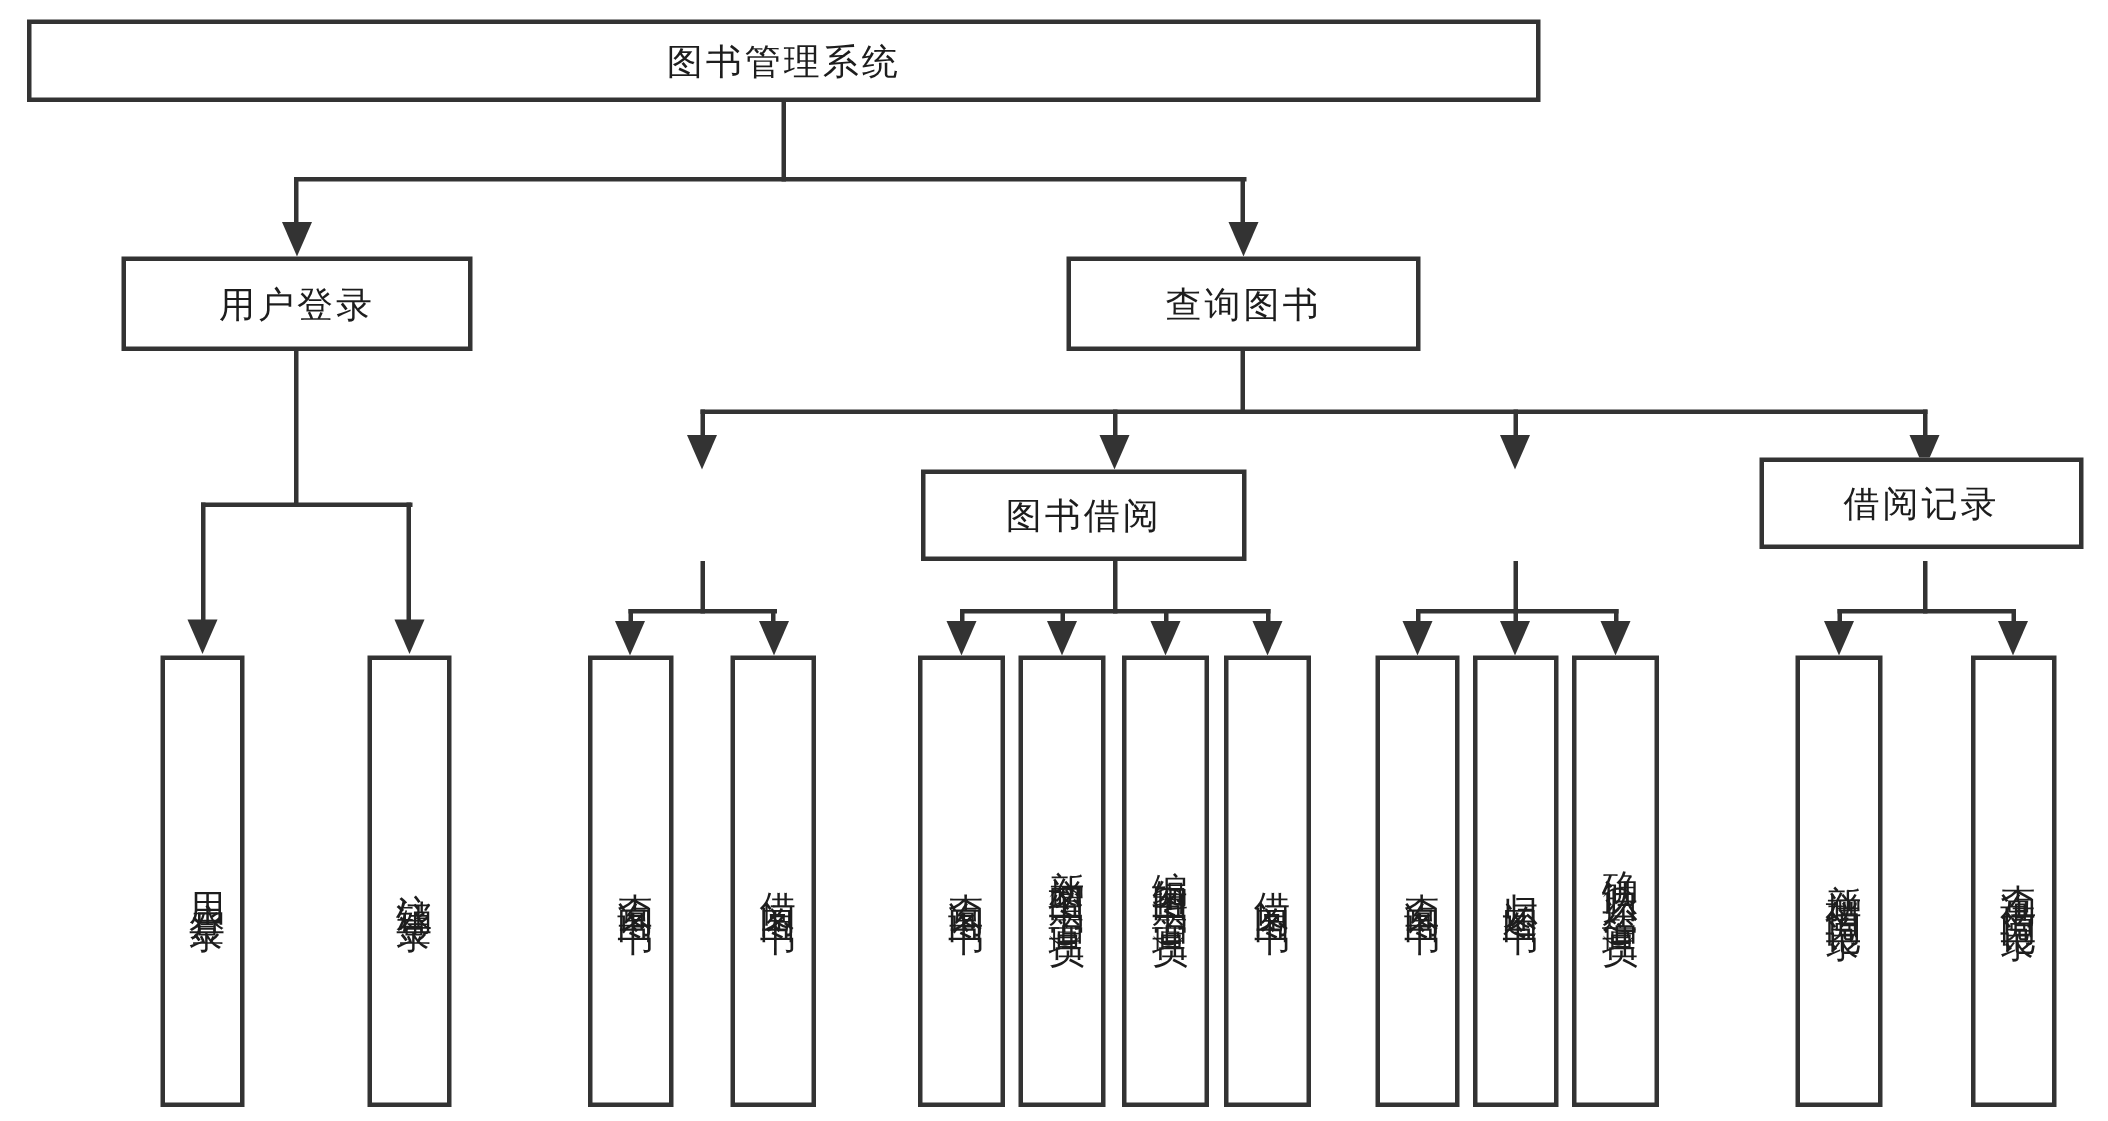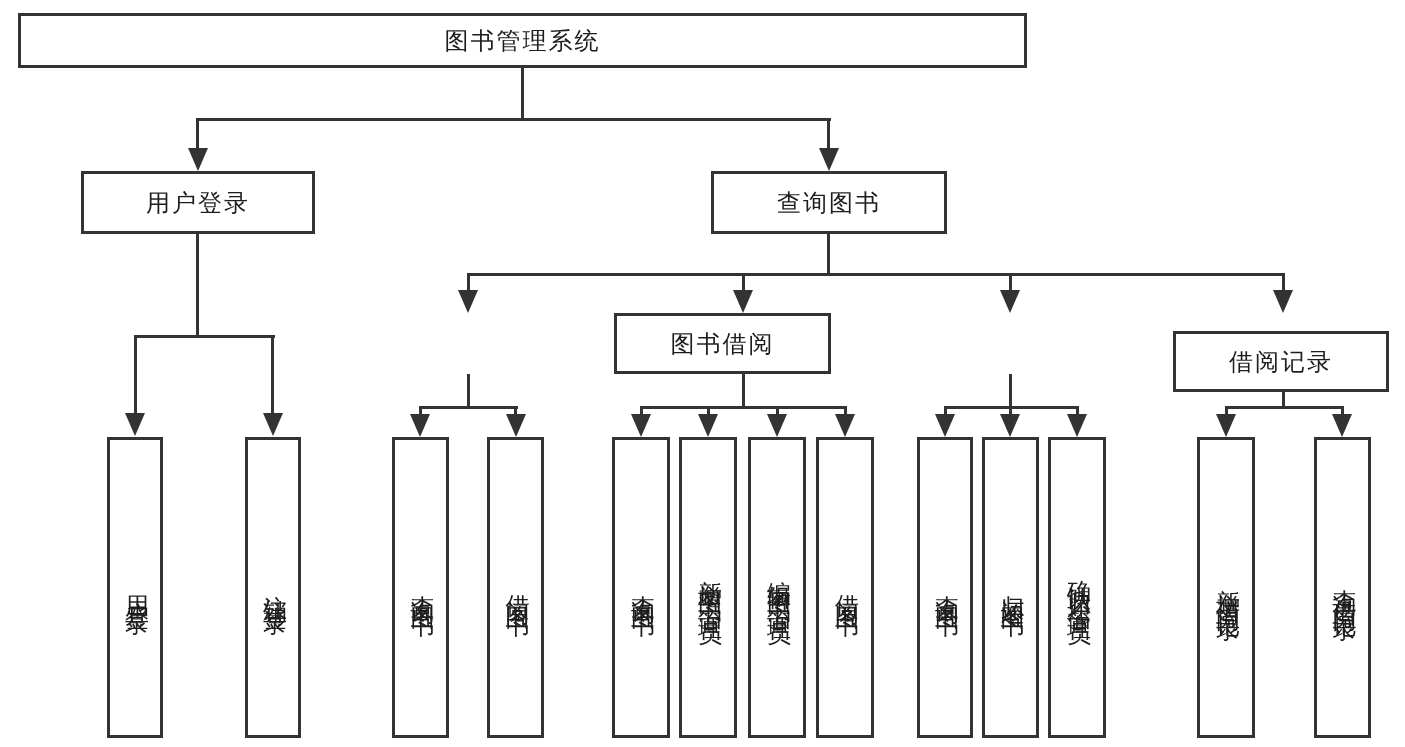--- a/index.html
+++ b/index.html
@@ -94,21 +94,21 @@
   <div class="line" style="left:742px; top:273px; width:3px; height:20px;"></div>
   <div class="ah" style="left:733px; top:290px;"></div>
   <div class="line" style="left:1009px; top:273px; width:3px; height:20px;"></div>
   <div class="ah" style="left:1000px; top:290px;"></div>
   <div class="line" style="left:1282px; top:273px; width:3px; height:20px;"></div>
   <div class="ah" style="left:1273px; top:290px;"></div>
 
   <div class="box" style="left:614px; top:313px; width:217px; height:61px;">
     <span>图书借阅</span>
   </div>
-  <div class="box" style="left:1173px; top:331px; width:216px; height:61px;">
+  <div class="box" style="left:1173px; top:305px; width:216px; height:61px;">
     <span>借阅记录</span>
   </div>
 
   <div class="line" style="left:467px; top:374px; width:3px; height:35px;"></div>
   <div class="line" style="left:419px; top:406px; width:99px; height:3px;"></div>
   <div class="line" style="left:419px; top:406px; width:3px; height:10px;"></div>
   <div class="ah" style="left:410px; top:414px;"></div>
   <div class="line" style="left:514px; top:406px; width:3px; height:10px;"></div>
   <div class="ah" style="left:506px; top:414px;"></div>
 

